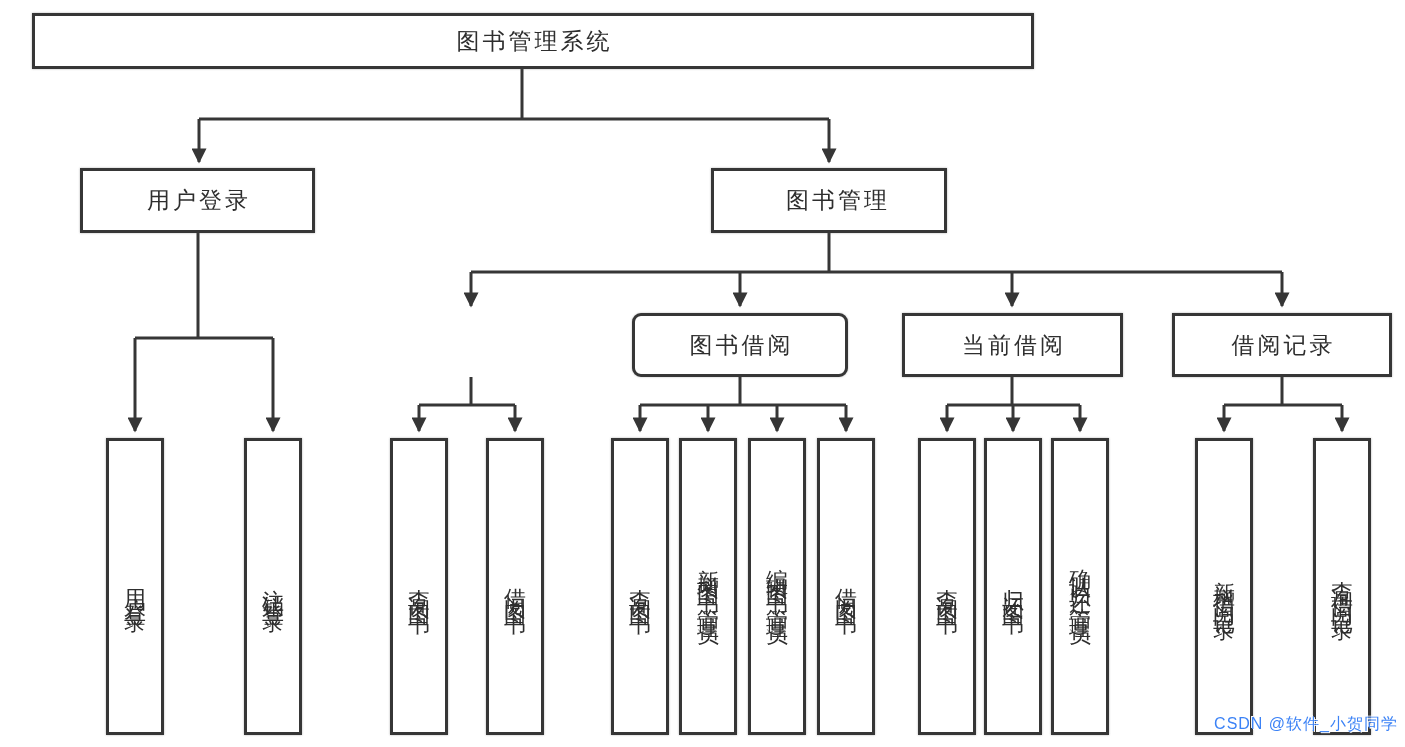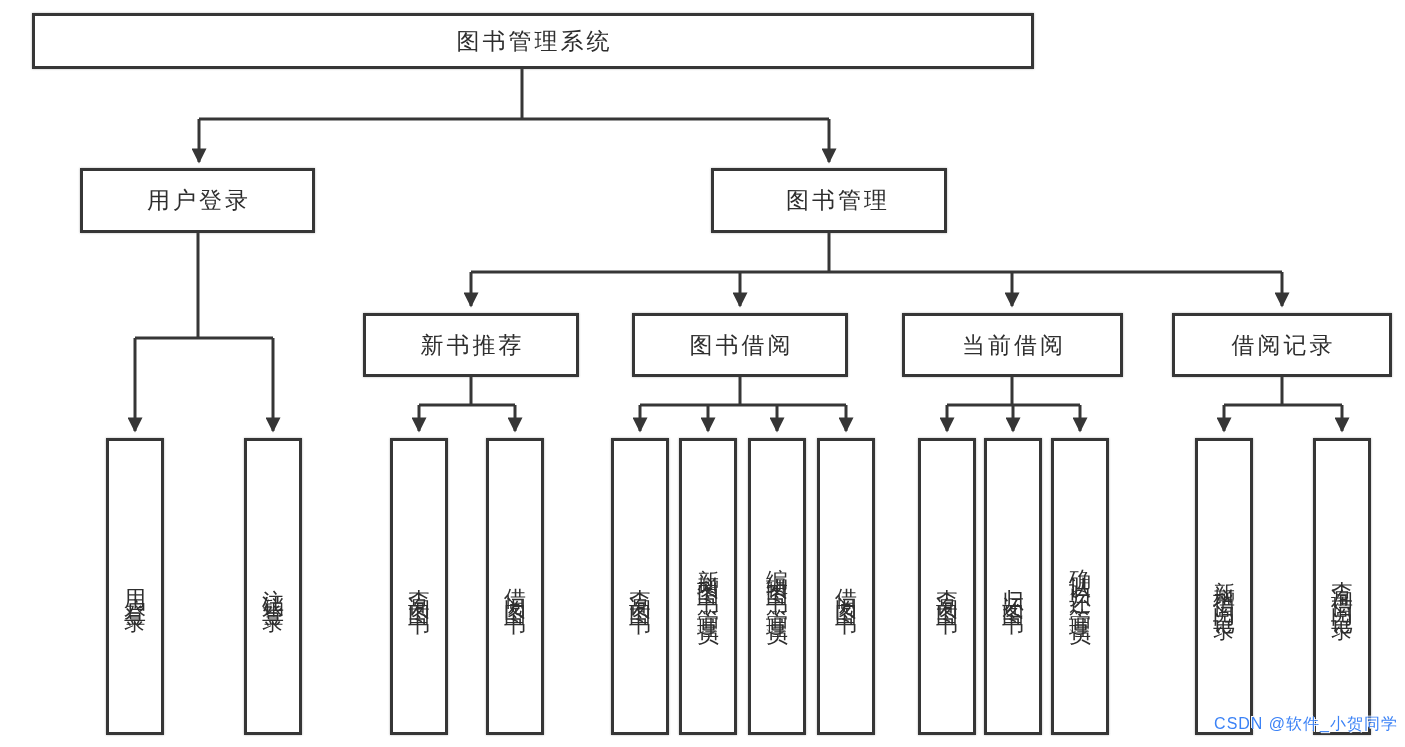--- a/index.html
+++ b/index.html
@@ -98,22 +98,21 @@
       <path d="M1224 405 V431" marker-end="url(#arrow)"></path>
       <path d="M1342 405 V431" marker-end="url(#arrow)"></path>
     </g>
   </svg>
 
   <div class="box h-box" style="left:32px; top:13px; width:1002px; height:56px;">图书管理系统</div>
 
   <div class="box h-box" style="left:80px; top:168px; width:235px; height:65px;">用户登录</div>
   <div class="box h-box" style="left:711px; top:168px; width:236px; height:65px;padding-left:15px;">图书管理</div>
 
-  <div class="box h-box" style="left:363px; top:313px; width:216px; height:64px;">新书推荐</div>
-  <div class="box h-box" style="left:632px; top:313px; width:216px; height:64px;">图书借阅</div>
+  <div class="box h-box" style="left:632px; top:313px; width:216px; height:64px;border-radius:9px;">图书借阅</div>
   <div class="box h-box" style="left:902px; top:313px; width:221px; height:64px;">当前借阅</div>
   <div class="box h-box" style="left:1172px; top:313px; width:220px; height:64px;">借阅记录</div>
 
   <div class="box v-box" style="left:106px; top:438px; width:58px; height:297px;">用户登录</div>
   <div class="box v-box" style="left:244px; top:438px; width:58px; height:297px;">注销登录</div>
 
   <div class="box v-box" style="left:390px; top:438px; width:58px; height:297px;">查询图书</div>
   <div class="box v-box" style="left:486px; top:438px; width:58px; height:297px;">借阅图书</div>
 
   <div class="box v-box" style="left:611px; top:438px; width:58px; height:297px;">查询图书</div>

